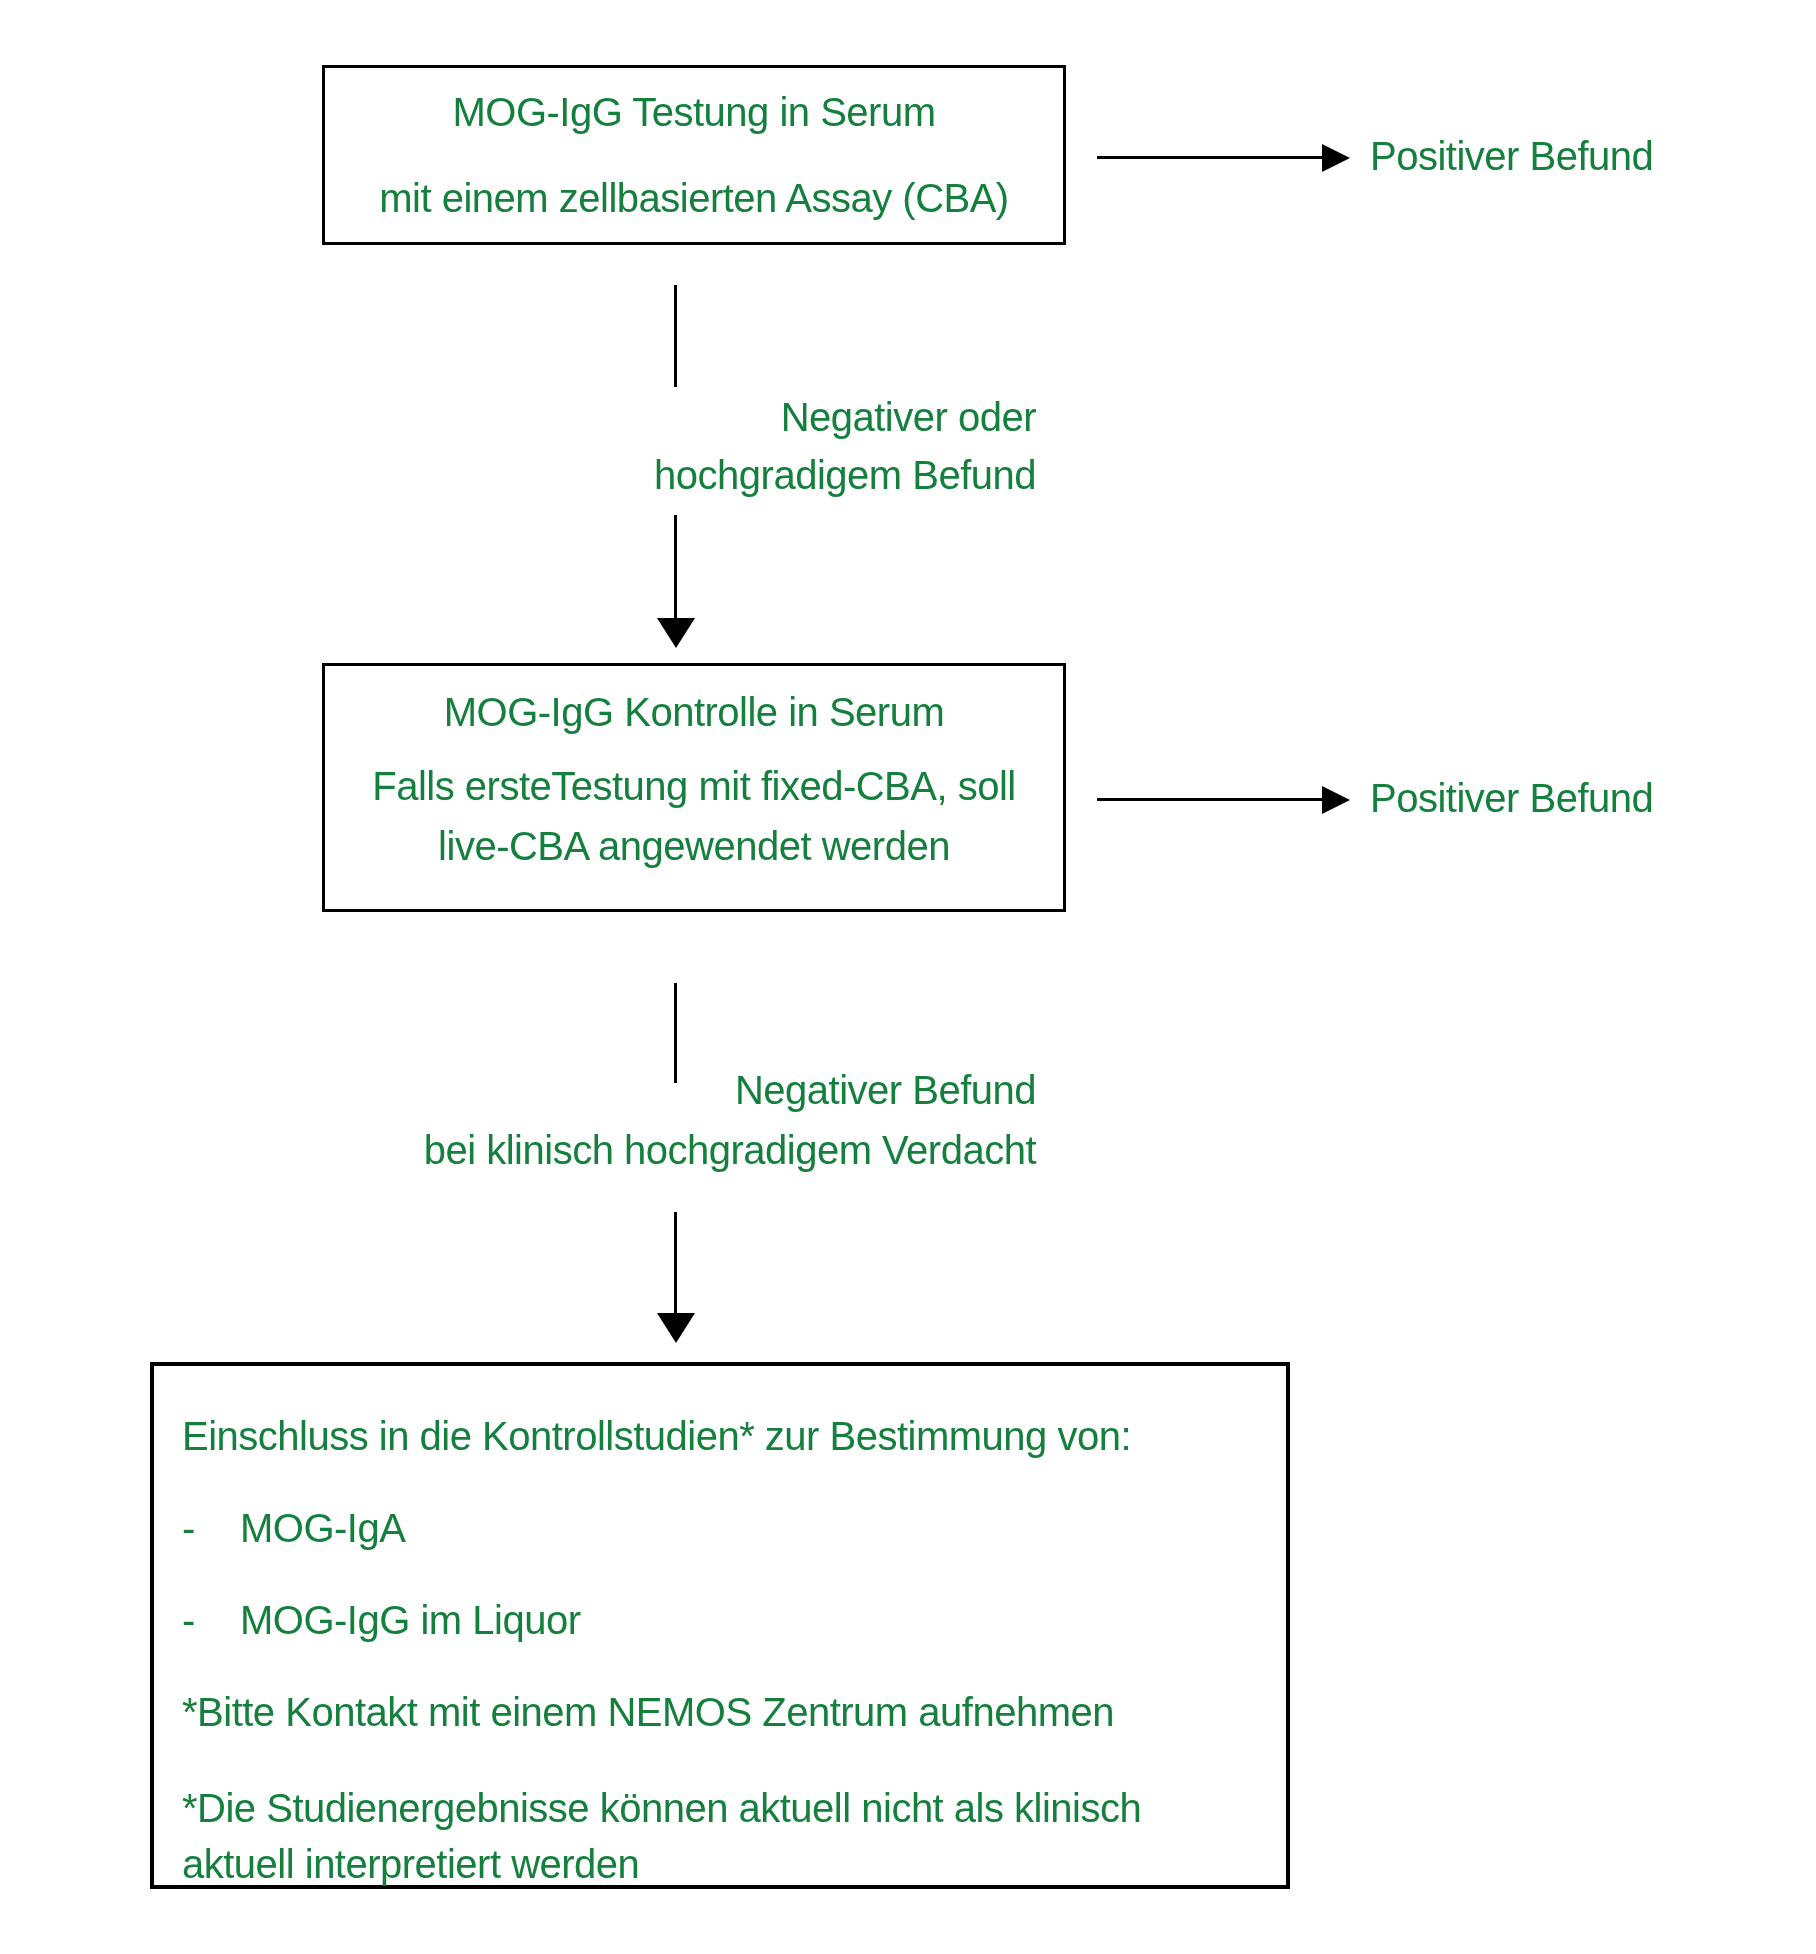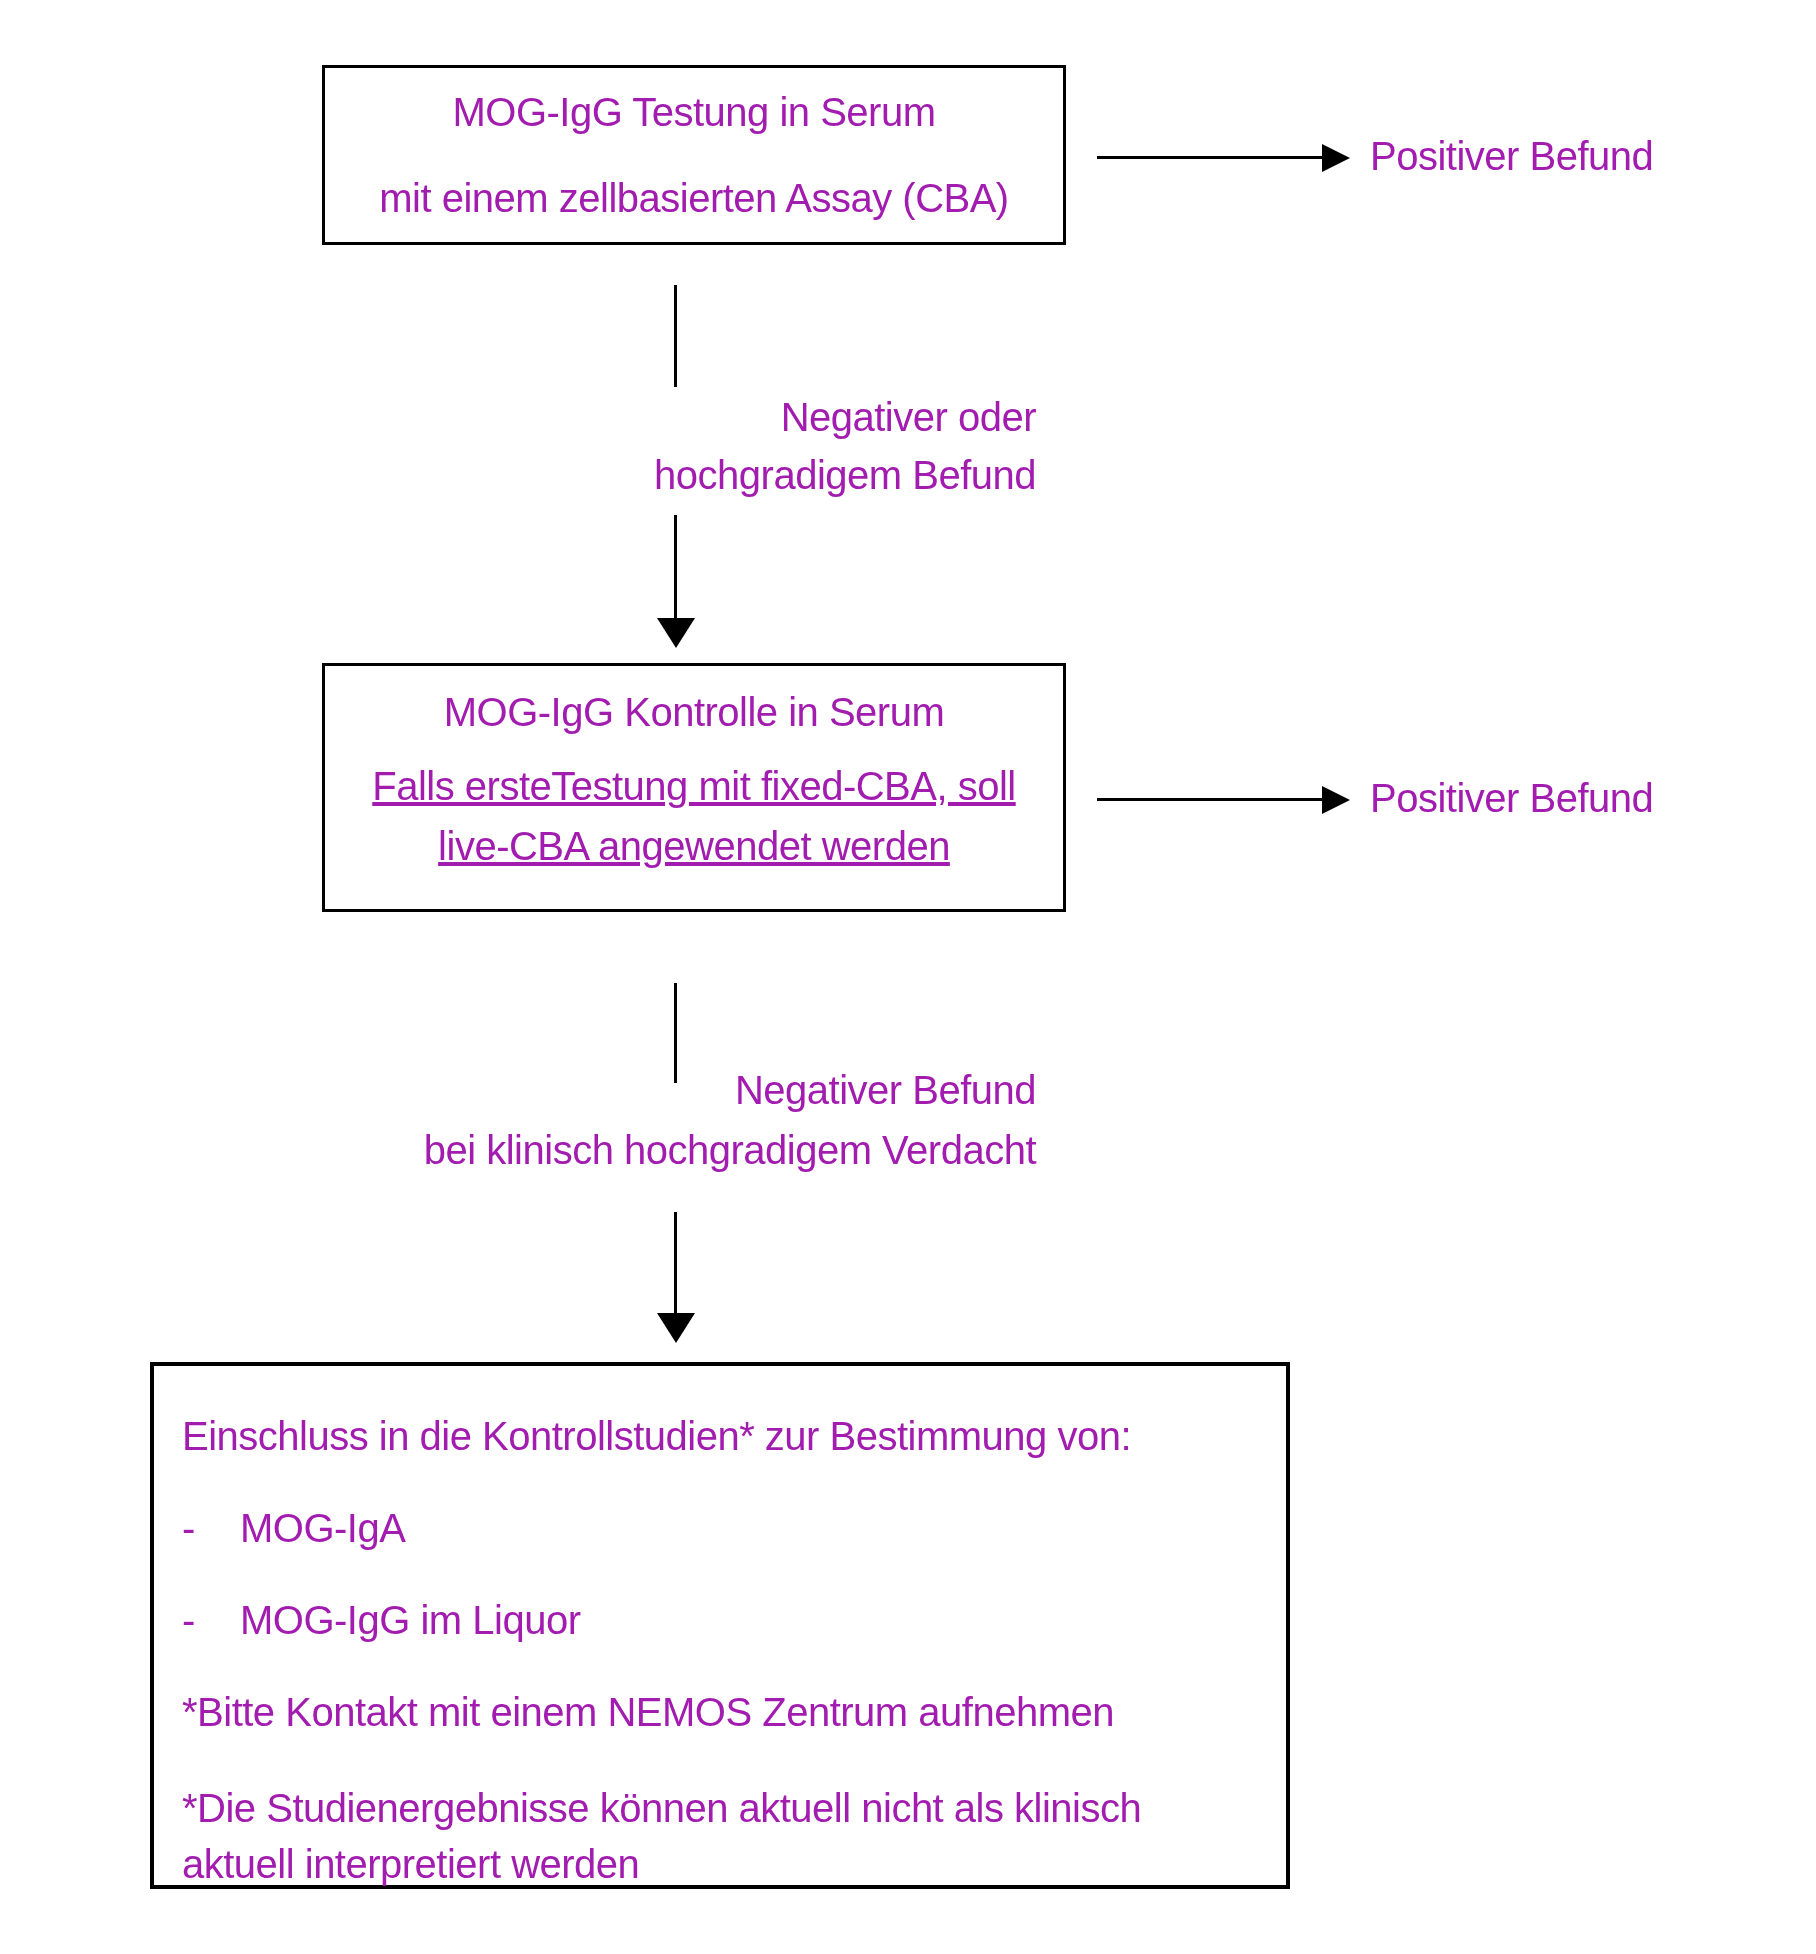--- a/index.html
+++ b/index.html
@@ -6,21 +6,21 @@
     margin: 0;
     padding: 0;
     background: #ffffff;
   }
   #canvas {
     position: relative;
     width: 1796px;
     height: 1954px;
     background: #ffffff;
     font-family: "Liberation Sans", sans-serif;
-    color: #a21caf;
+    color: #15803d;
     font-size: 40px;
     letter-spacing: -0.5px;
     line-height: 48px;
   }
   .flowbox {
     position: absolute;
     border: 3px solid #000000;
     background: #ffffff;
     box-sizing: border-box;
     text-align: center;
@@ -34,21 +34,21 @@
     justify-content: space-between;
     align-items: center;
     padding: 20px 5px;
   }
   #box2 {
     left: 322px; top: 663px;
     width: 744px; height: 249px;
     padding-top: 22px;
   }
   #box2 .box-title { margin-bottom: 20px; }
-  #box2 .box-para  { line-height: 60px; text-decoration: underline; }
+  #box2 .box-para  { line-height: 60px; }
 
   .hline {
     position: absolute;
     height: 3px;
     background: #000000;
   }
   .vline {
     position: absolute;
     width: 3px;
     background: #000000;

